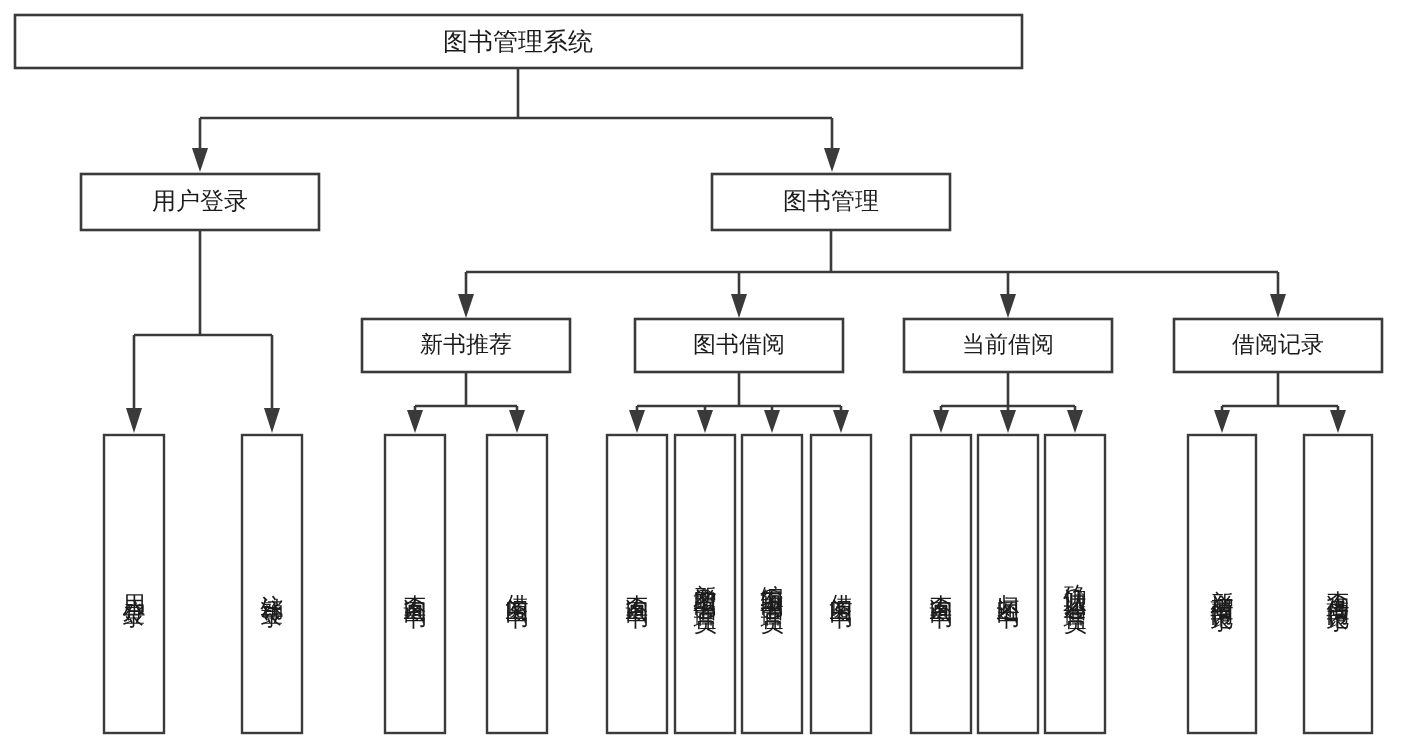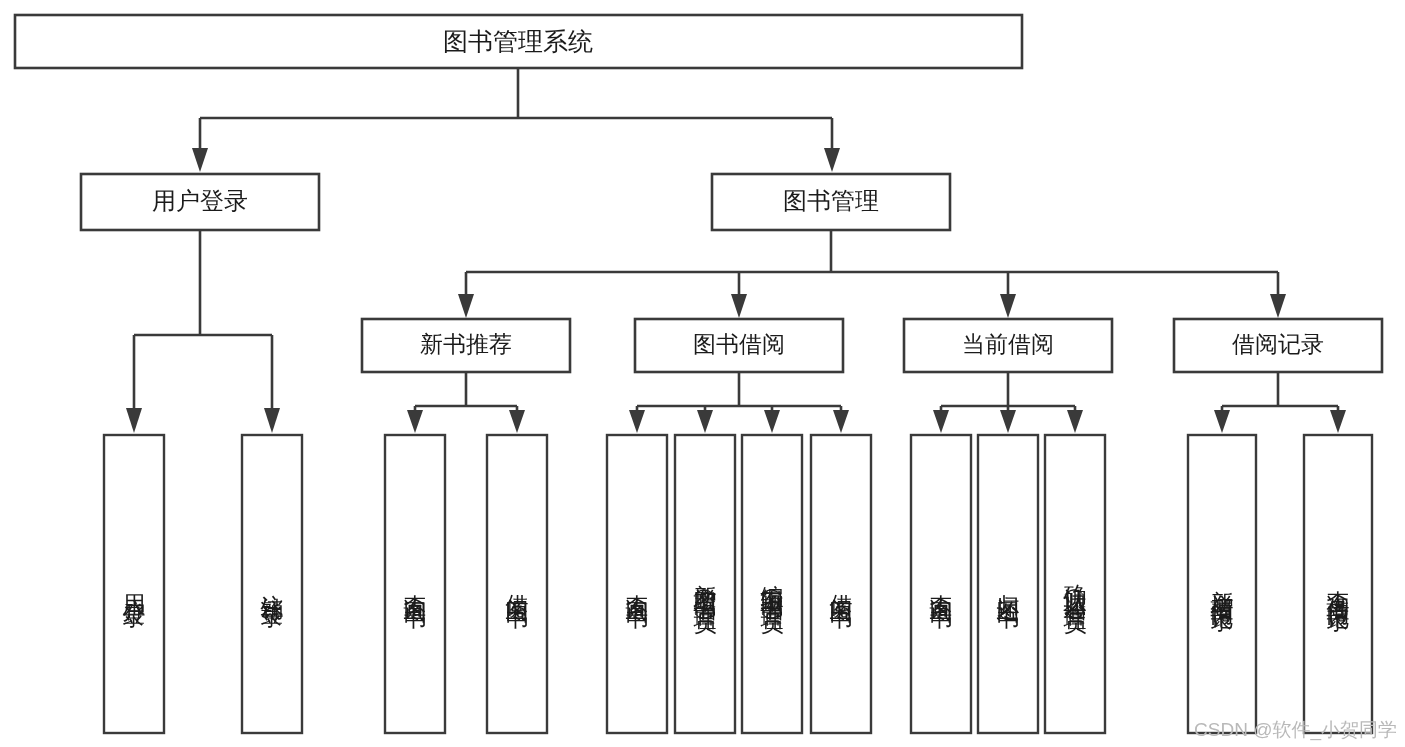--- a/index.html
+++ b/index.html
@@ -218,14 +218,13 @@
     <span class="leaf-label">确认归还（管理员）</span>
   </div>
 
   <div class="leaf-label-wrap" style="left:1188px;top:435px;width:68px;height:298px;">
     <span class="leaf-label">新增借阅记录</span>
   </div>
   <div class="leaf-label-wrap" style="left:1304px;top:435px;width:68px;height:298px;">
     <span class="leaf-label">查询借阅记录</span>
   </div>
 
-  <div class="watermark">CSDN @软件_小贺同学</div>
 </div>
 
 </body></html>

